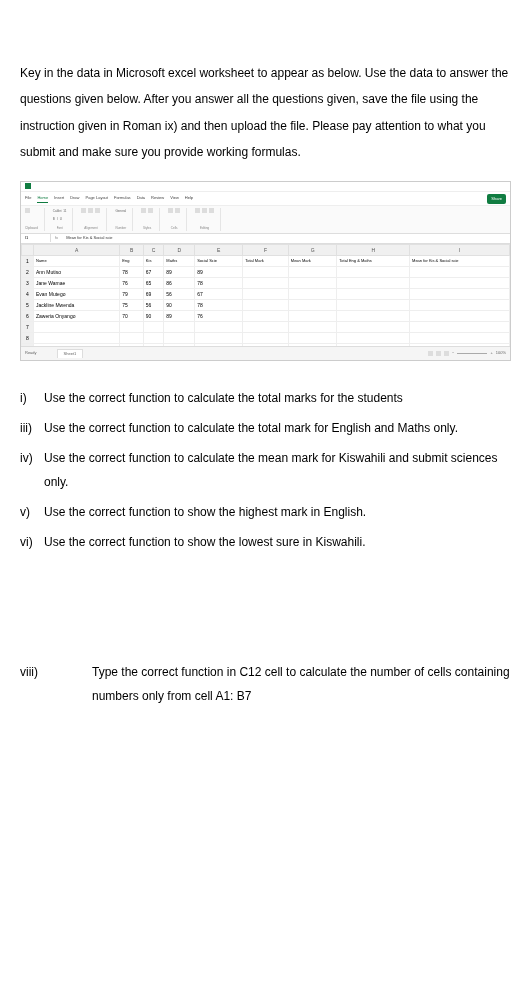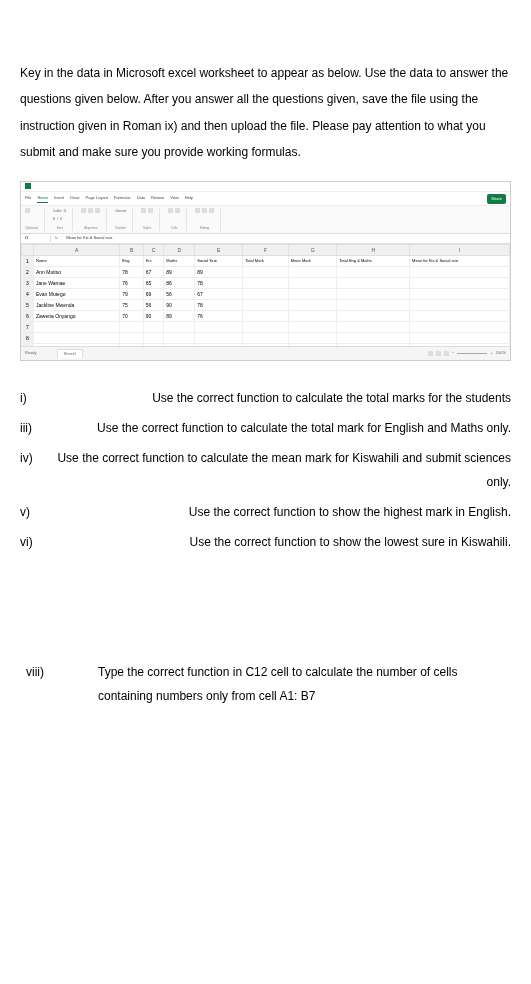--- a/index.html
+++ b/index.html
@@ -195,35 +195,33 @@
     .question {
       display: flex;
       margin-bottom: 6px;
       line-height: 2;
     }
     .q-num {
       min-width: 24px;
     }
     .q-text {
       flex: 1;
-      text-align: right;
     }
     .big-gap {
       height: 100px;
     }
     .justified {
       text-align: justify;
     }
     .q8 {
       display: flex;
       margin-bottom: 6px;
     }
     .q8-num {
       min-width: 50px;
-      margin-left: 6px;
     }
     .q8-body {
       flex: 1;
       margin-left: 22px;
     }
   </style>
 </head>
 <body>
 
 <div class="intro">

